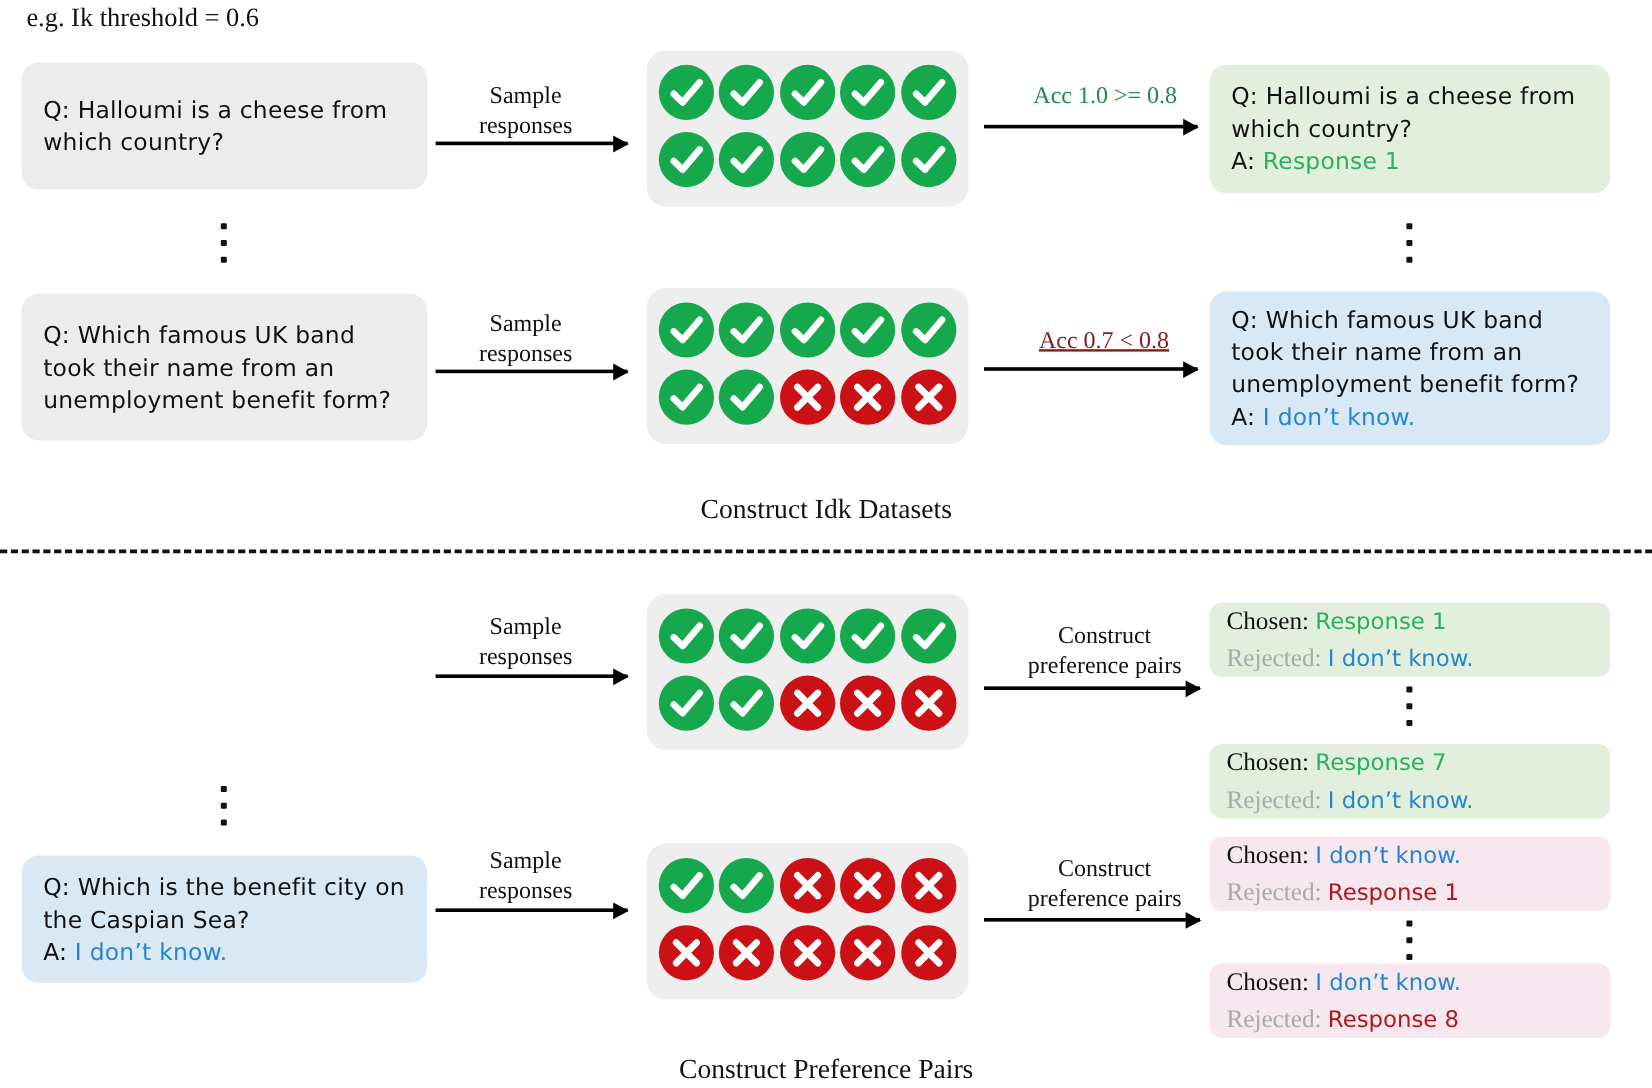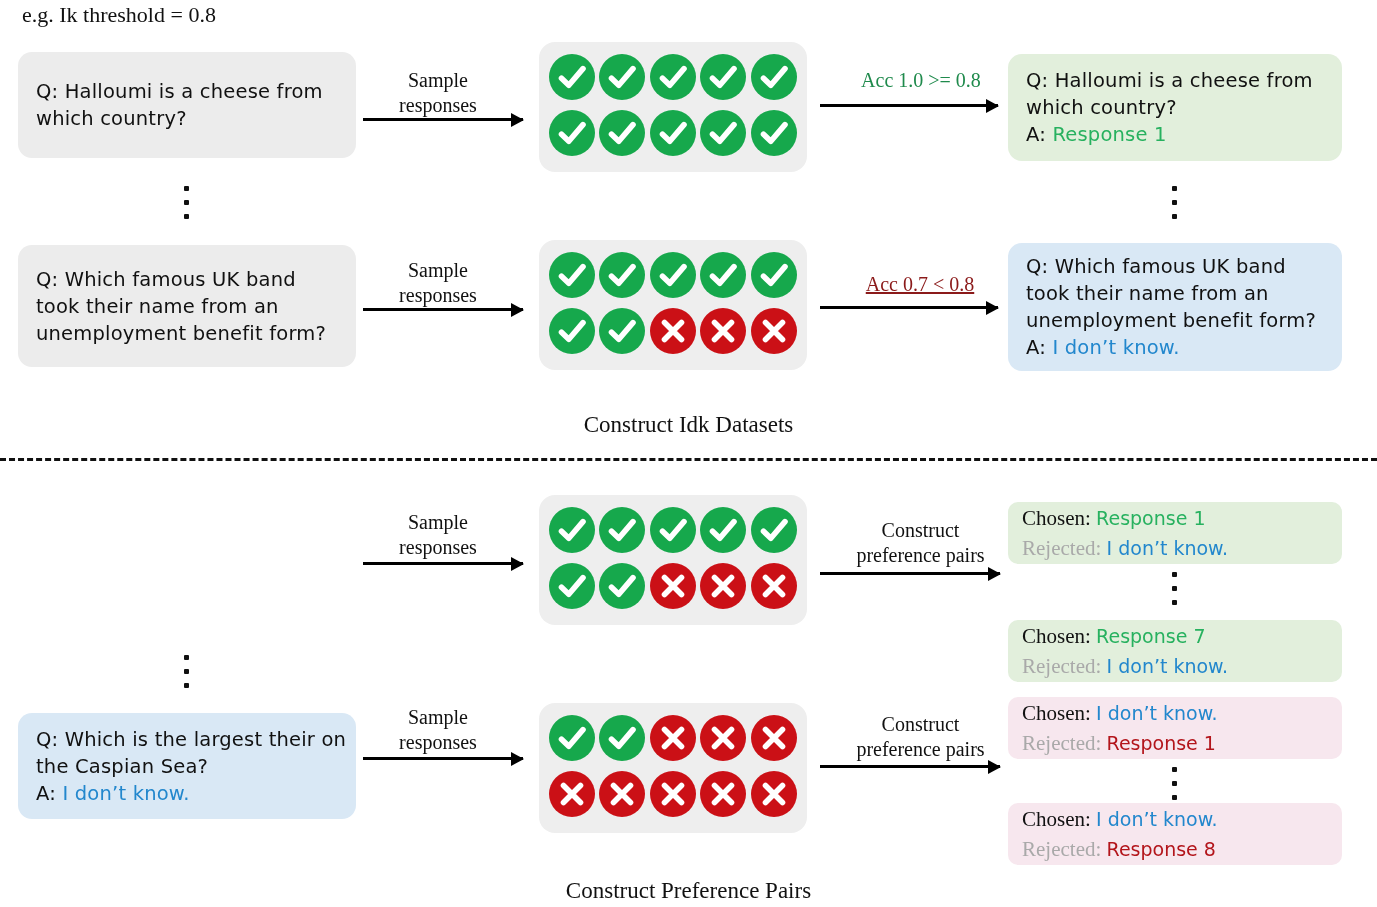--- a/index.html
+++ b/index.html
@@ -106,21 +106,21 @@
   .pcard .row{font-size:21px;line-height:30px;white-space:pre;color:#111;}
   .pcard .lbl-chosen{color:#111;}
   .pcard .lbl-rejected{color:#a9a9a9;}
   .pcard .val{font-family:"DejaVu Sans",sans-serif;font-size:19px;}
 </style>
 </head>
 <body>
 
 <div class="stage">
 
-  <div class="abs serif hdr-note" style="left:22px;top:2px;">e.g. Ik threshold = 0.8</div>
+  <div class="abs serif hdr-note" style="left:22px;top:2px;">e.g. Ik threshold = 0.6</div>
 
   <div class="panel gray" style="left:18px;top:52px;width:338px;height:106px;">
     <div class="qfont ln">Q: Halloumi is a cheese from
 which country?</div>
   </div>
 
   <div class="arrow-label" style="left:373px;top:68px;width:130px;">Sample
 responses</div>
   <div class="arrow" style="left:363px;top:118px;width:160px;"></div>
 
@@ -352,21 +352,21 @@
     <div class="row"><span class="lbl-rejected">Rejected: </span><span class="val ans-blue">I don’t know.</span></div>
   </div>
 
   <div class="vdots" style="left:184px;top:655px;">
       <i></i>
       <i></i>
       <i></i>
     </div>
 
   <div class="panel blue" style="left:18px;top:713px;width:338px;height:106px;">
-    <div class="qfont ln">Q: Which is the largest their on
+    <div class="qfont ln">Q: Which is the benefit city on
 the Caspian Sea?</div>
     <div class="qfont ln"><span>A: </span><span class="ans-blue">I don’t know.</span></div>
   </div>
 
   <div class="arrow-label" style="left:373px;top:705px;width:130px;">Sample
 responses</div>
   <div class="arrow" style="left:363px;top:757px;width:160px;"></div>
 
   <div class="grid" id="grid-b2" style="left:539px;top:703px;width:268px;height:130px;">
       <div class="mark ok">

